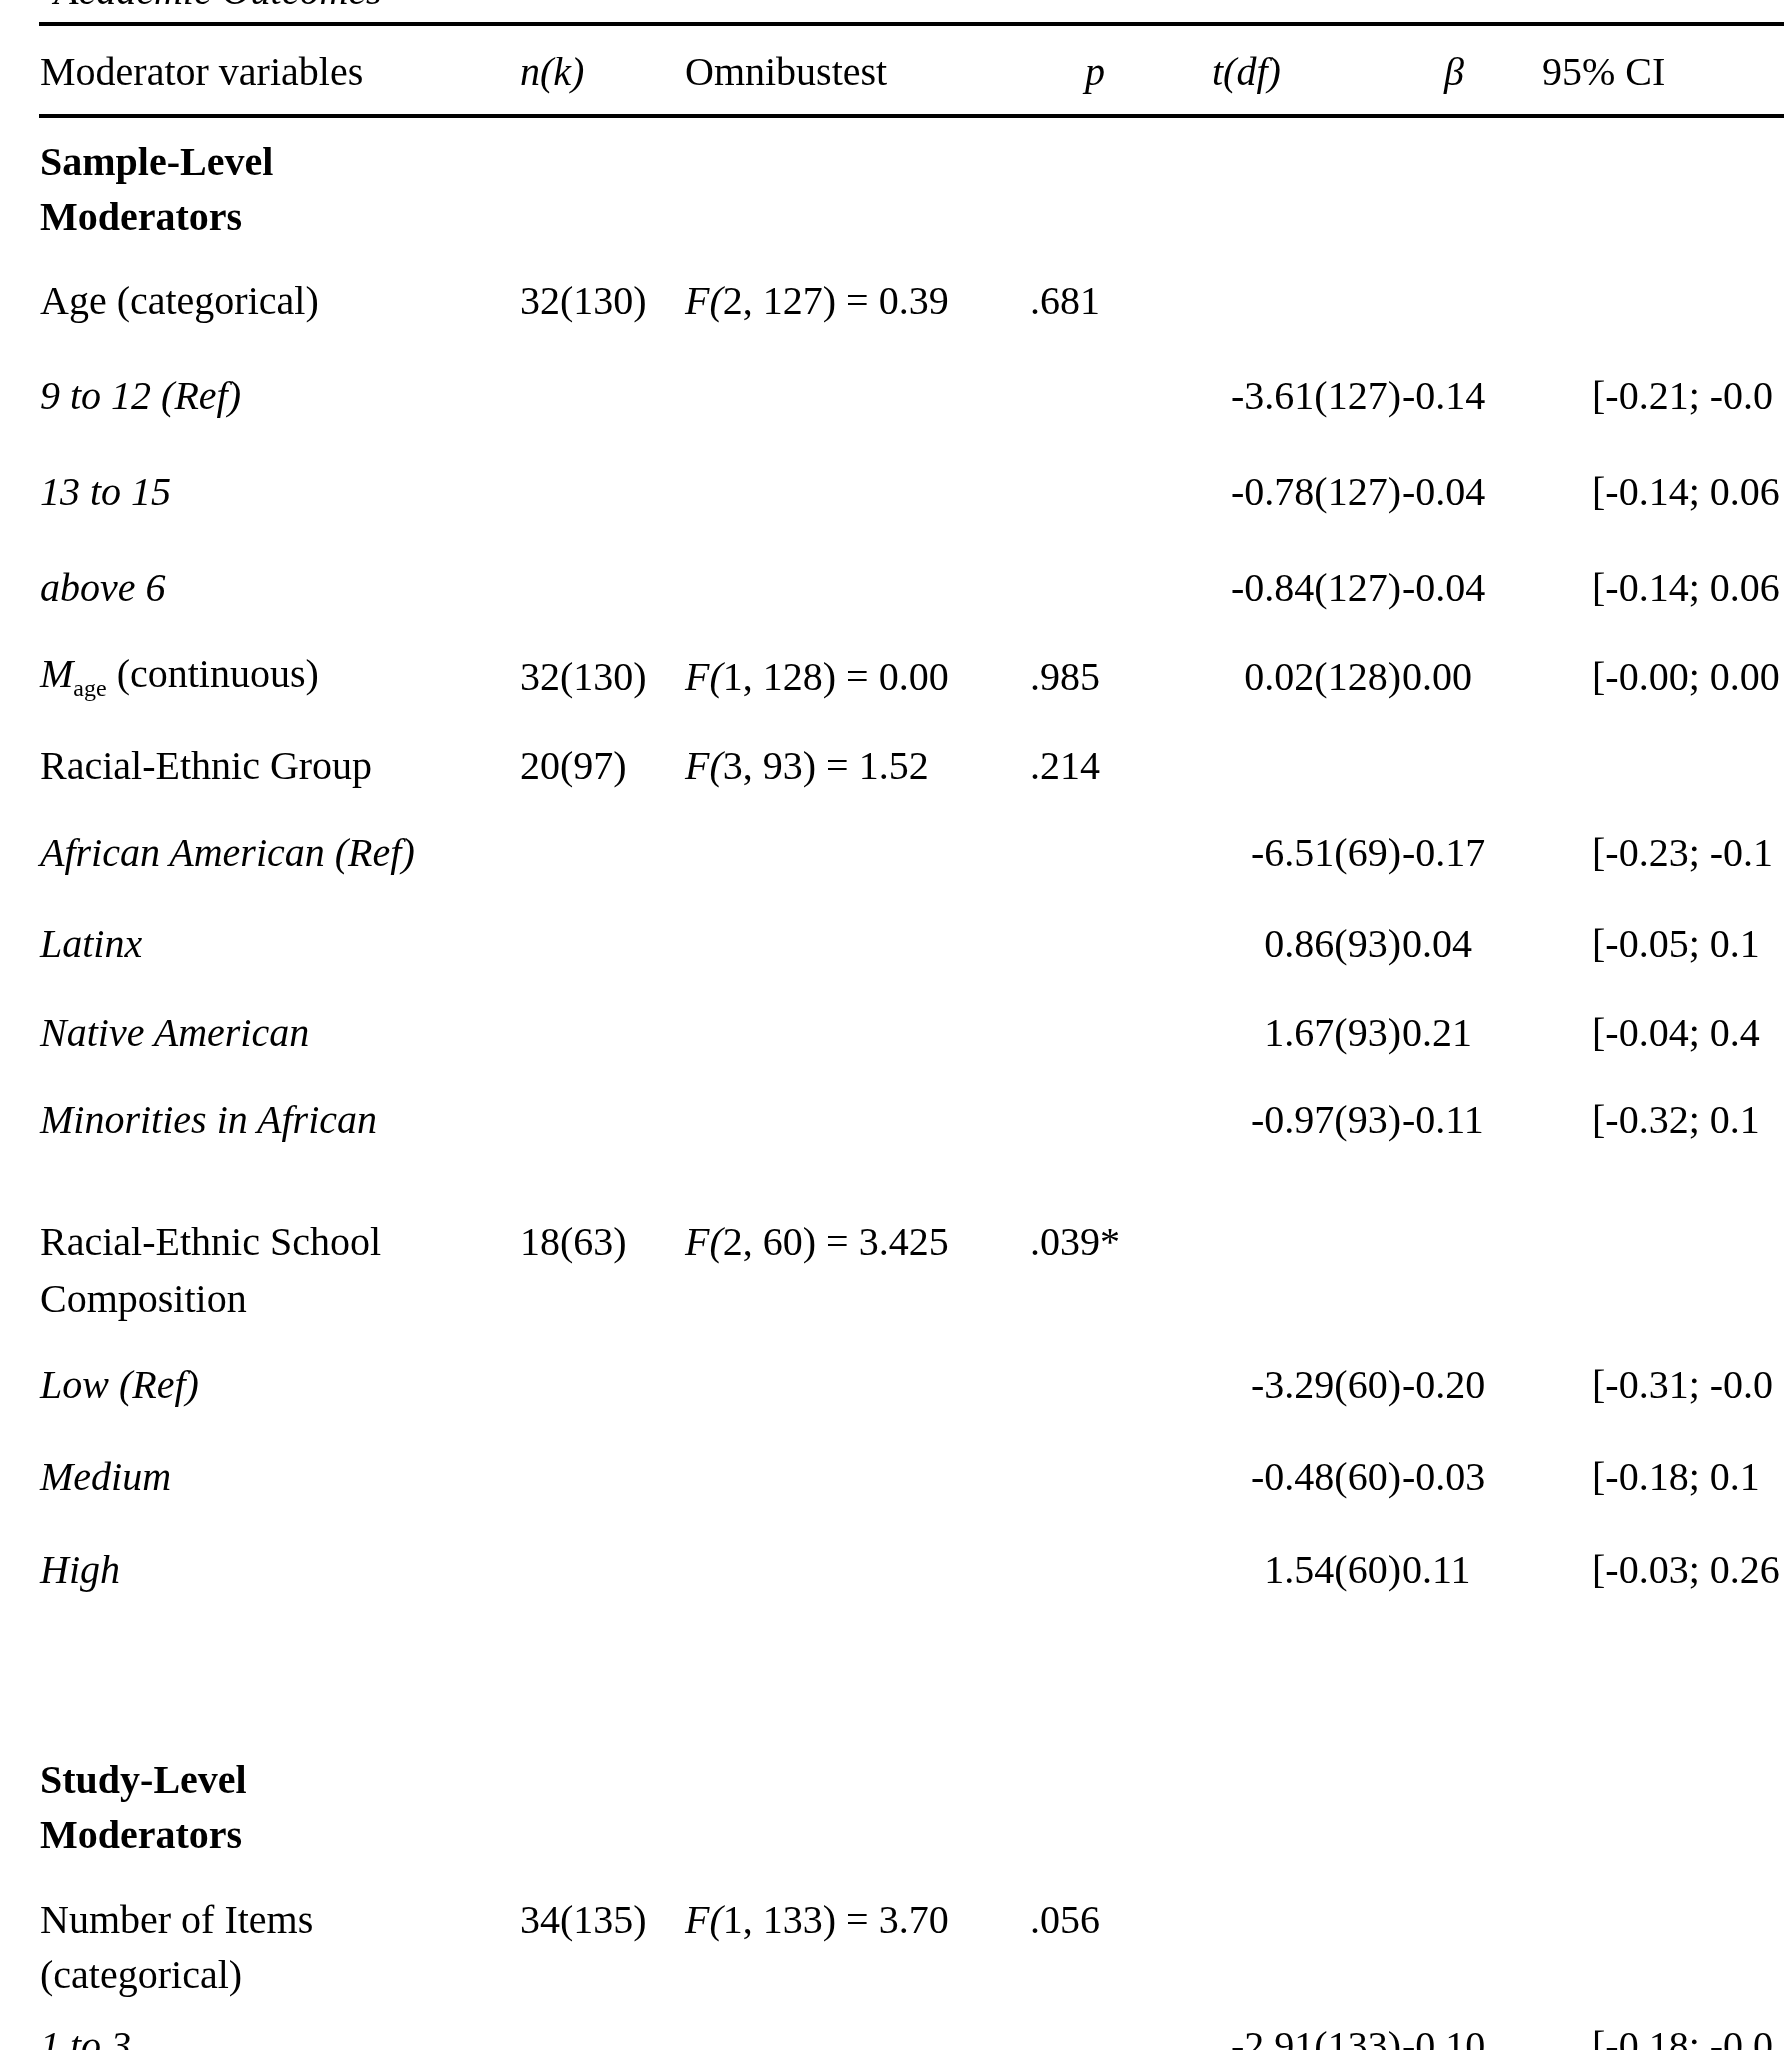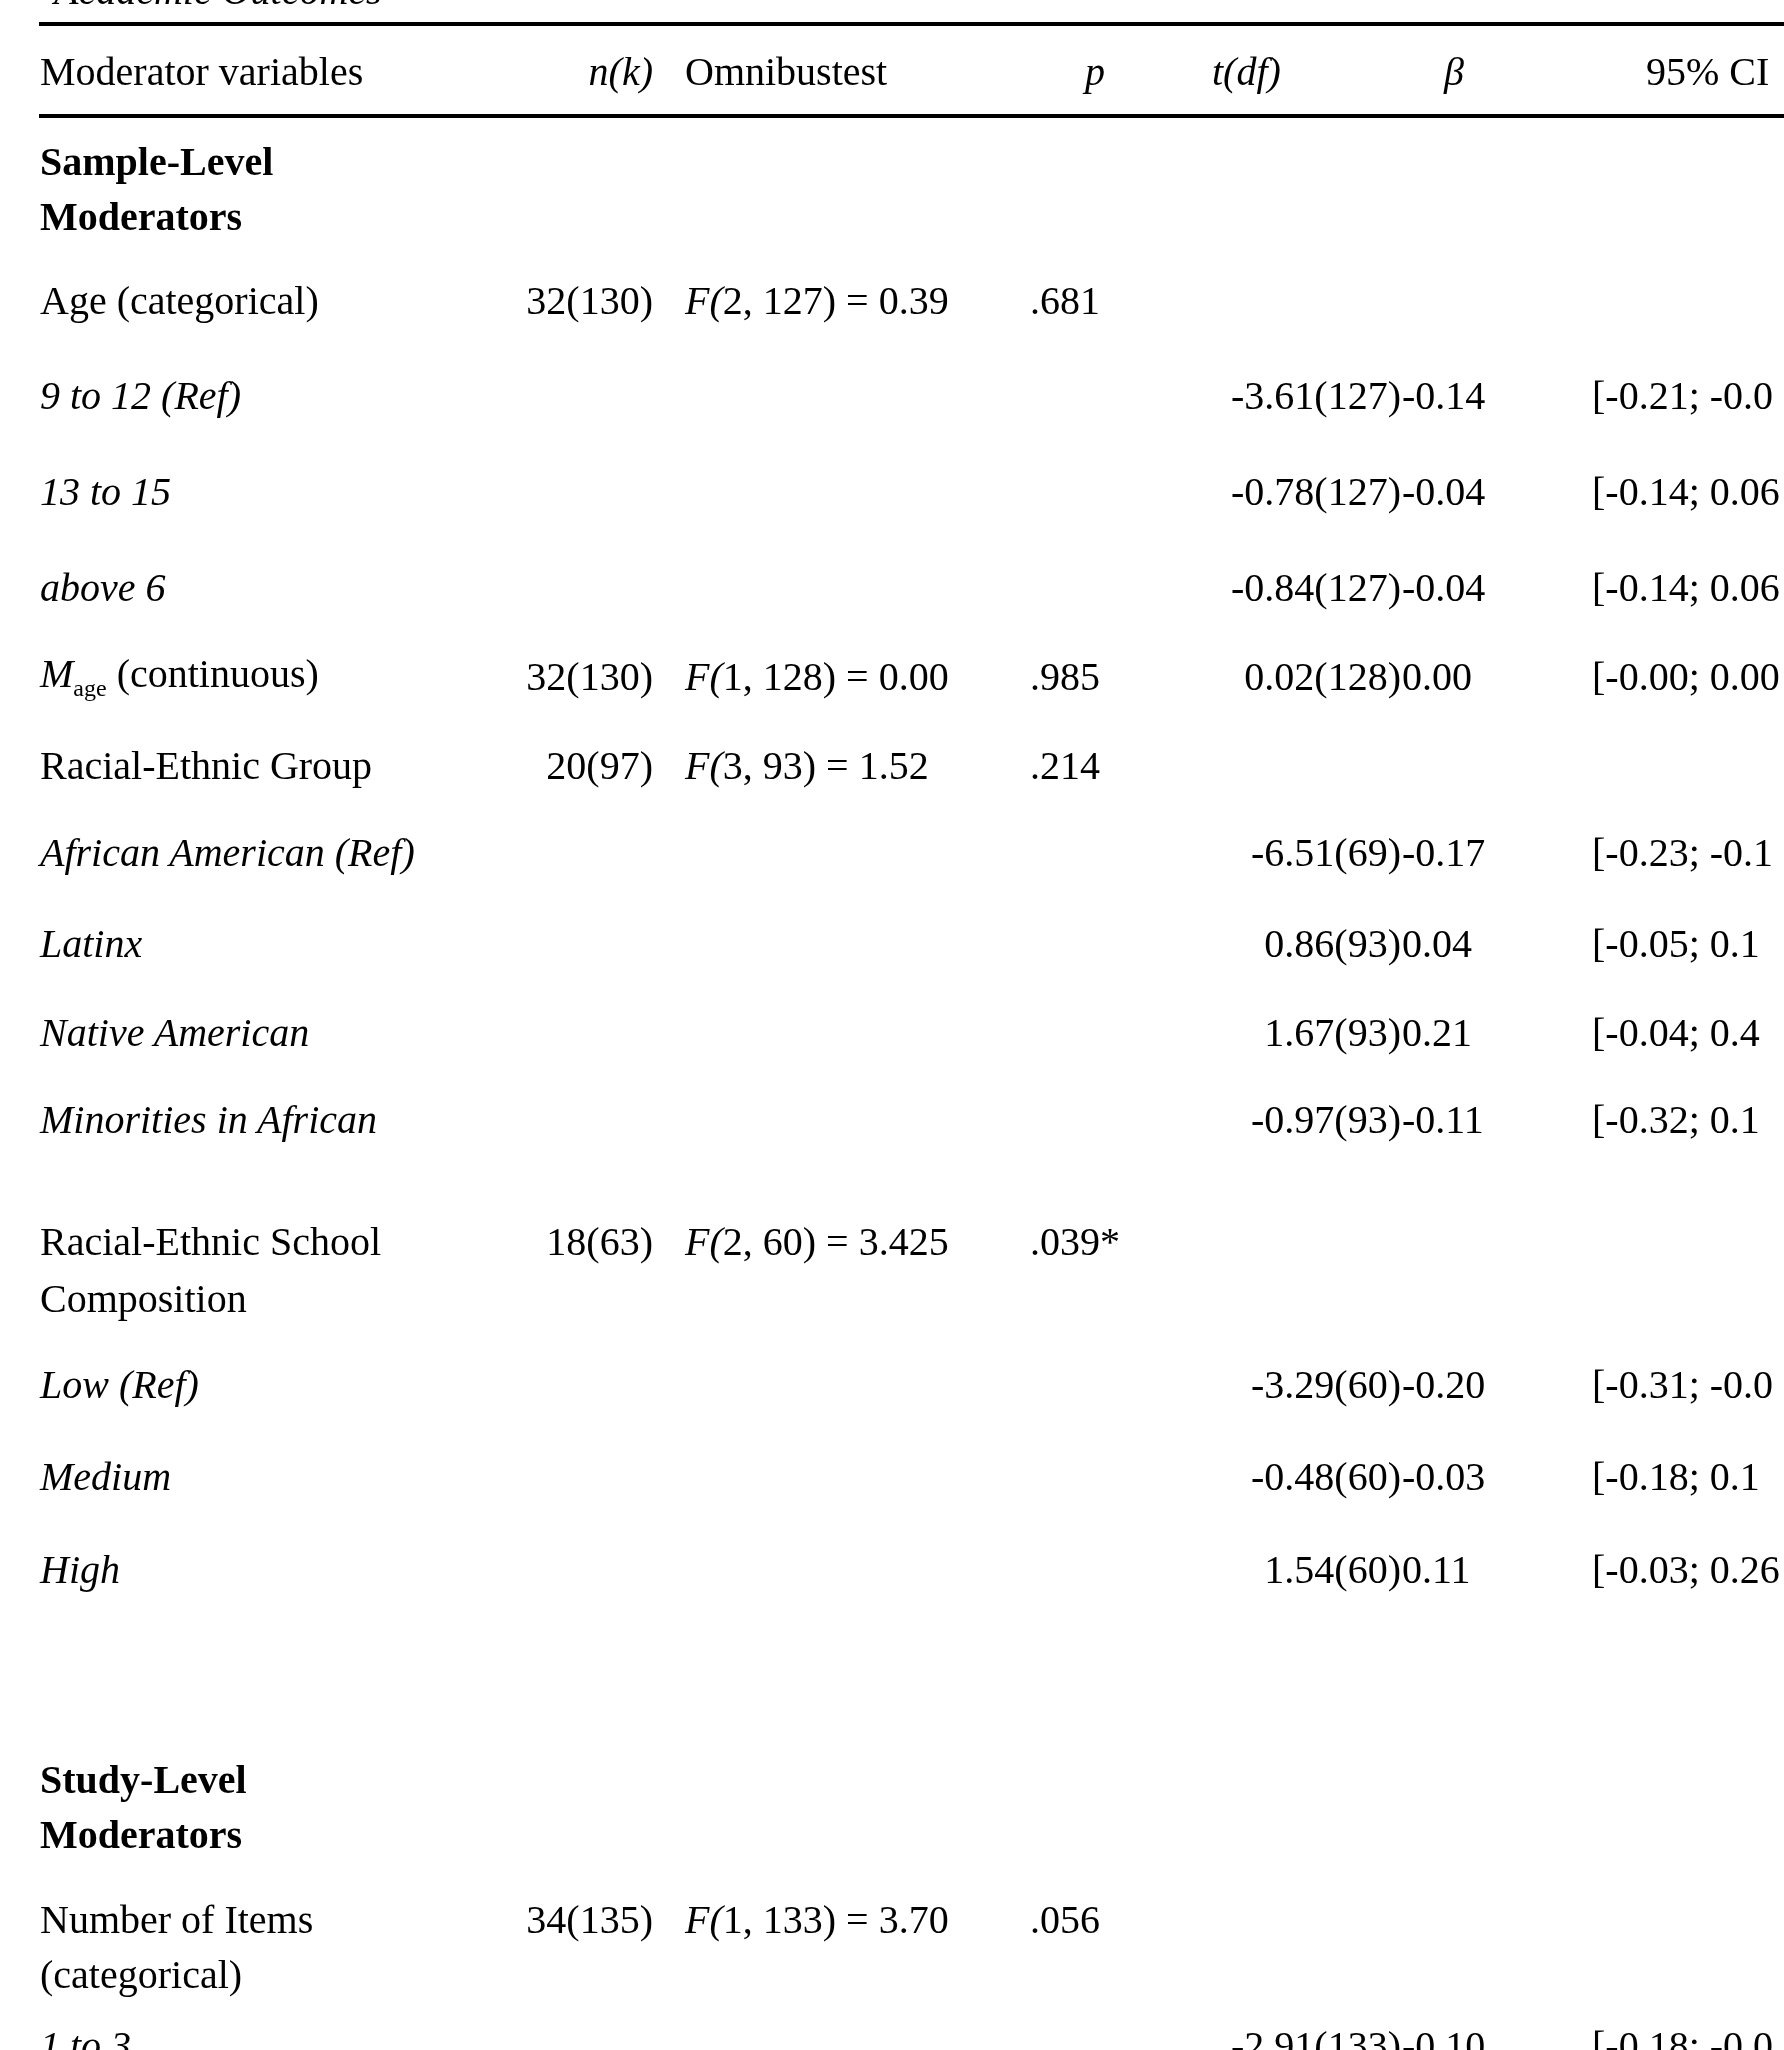--- a/index.html
+++ b/index.html
@@ -9,34 +9,34 @@
     background:#ffffff;
     color:#000000;
     font-family:"Liberation Serif","DejaVu Serif",serif;
     font-size:40px;
     position:relative;
   }
   .rule { position:absolute; left:39px; width:1745px; height:4.3px; background:#000; }
   .row { position:absolute; left:0; width:1784px; height:0; }
   .cell { position:absolute; transform:translateY(-50%); white-space:nowrap; }
   .c-label { left:40px; }
-  .c-nk    { left:475px; width:178px; text-align:right; }
+  .c-nk    { left:520px; width:178px; text-align:left; }
   .c-omni  { left:685px; }
   .c-p     { left:1030px; }
   .c-tdf   { left:1125px; width:276px; text-align:right; }
   .c-beta  { left:1402px; width:130px; text-align:left; }
   .c-ci    { left:1592px; }
   .l2 { top:55px; }
   .it { font-style:italic; }
   .bold { font-weight:bold; }
   .omni::first-letter { font-style:italic; }  
   .h-p    { left:1085px; }
   .h-tdf  { left:1212px; }
   .h-beta { left:1444px; }
-  .h-ci   { left:1646px; }
+  .h-ci   { left:1542px; }
   .sub { font-size:24px; vertical-align:-8.7px; }
   .title { position:absolute; top:-33px; left:54px; font-style:italic; white-space:nowrap; }
 </style>
 </head>
 <body>
 
 <div class="title">Academic Outcomes</div>
 
 <div class="rule" style="top:22px;"></div>
 

